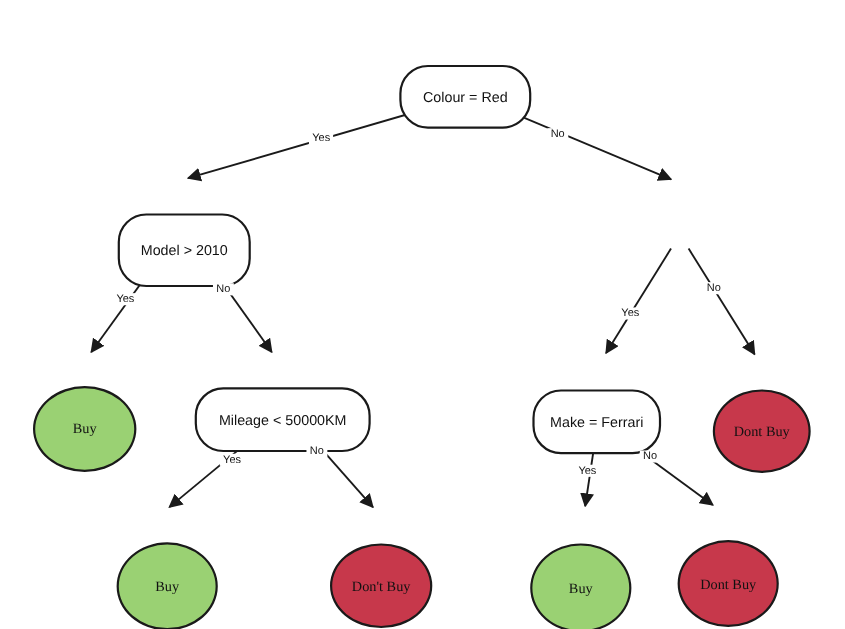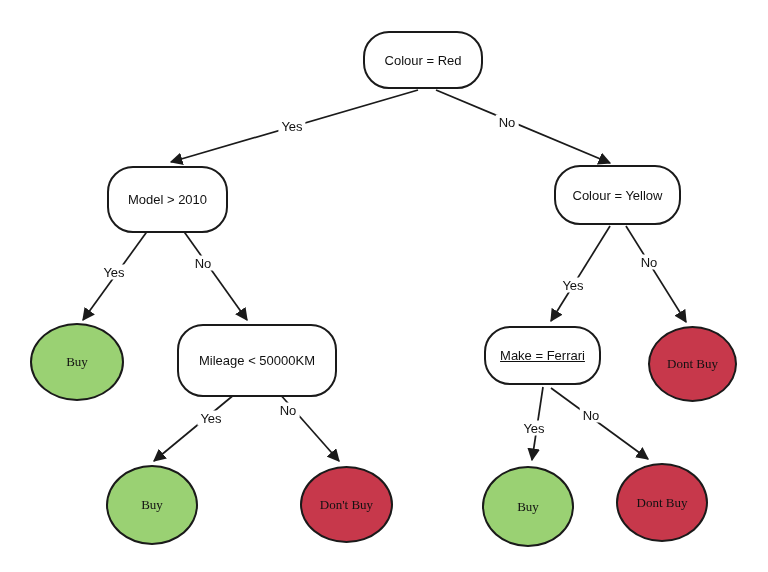--- a/index.html
+++ b/index.html
@@ -22,48 +22,49 @@
   }
   .node {
     position: absolute;
     display: flex;
     align-items: center;
     justify-content: center;
     text-align: center;
     font-size: 13px;
     color: var(--text, #111111);
     box-sizing: border-box;
+    margin-top: 28px;
   }
   .decision {
     background: var(--node-fill, #ffffff);
     border: 2px solid var(--node-stroke, #1a1a1a);
     border-radius: 26px;
   }
   .leaf {
     border: 2px solid var(--node-stroke, #1a1a1a);
     border-radius: 50%;
     font-family: Liberation Serif, serif;
   }
   .leaf-green { background: var(--leaf-green, #9ad173); }
   .leaf-red   { background: var(--leaf-red, #c7384b); }
   .edge-label {
     position: absolute;
     transform: translate(-50%, -50%);
     background: var(--diagram-bg, #ffffff);
     padding: 0 3px;
-    font-size: 13px;
+    font-size: 10px;
     color: var(--text, #111111);
     white-space: nowrap;
   }
   
   #node-root    { left: 363px; top: 31px;  width: 120px; height: 58px; }
   #node-model   { left: 107px; top: 166px; width: 121px; height: 67px; }
   #node-yellow  { left: 554px; top: 165px; width: 127px; height: 60px; }
-  #node-mileage { left: 177px; top: 324px; width: 160px; height: 73px; }
-  #node-ferrari { left: 484px; top: 326px; width: 117px; height: 59px; text-decoration: underline; }
+  #node-mileage { left: 177px; top: 324px; width: 160px; height: 59px; }
+  #node-ferrari { left: 484px; top: 326px; width: 117px; height: 59px; }
   
   #node-buy-model-yes       { left: 30px;  top: 323px; width: 94px; height: 78px; }
   #node-dont-buy-yellow-no  { left: 648px; top: 326px; width: 89px; height: 76px; }
   #node-buy-mileage-yes     { left: 106px; top: 465px; width: 92px; height: 80px; }
   #node-dont-buy-mileage-no { left: 300px; top: 466px; width: 93px; height: 77px; }
   #node-buy-ferrari-yes     { left: 482px; top: 466px; width: 92px; height: 81px; }
   #node-dont-buy-ferrari-no { left: 616px; top: 463px; width: 92px; height: 79px; }
   
   #lbl-root-yes    { left: 292px; top: 126px; }
   #lbl-root-no     { left: 507px; top: 122px; }
@@ -94,21 +95,20 @@
     <line x1="247" y1="384" x2="154" y2="461" marker-end="url(#arrow)"></line>
     <line x1="271" y1="384" x2="339" y2="461" marker-end="url(#arrow)"></line>
     <line x1="610" y1="226" x2="551" y2="321" marker-end="url(#arrow)"></line>
     <line x1="626" y1="226" x2="686" y2="322" marker-end="url(#arrow)"></line>
     <line x1="543" y1="387" x2="532" y2="460" marker-end="url(#arrow)"></line>
     <line x1="551" y1="388" x2="648" y2="459" marker-end="url(#arrow)"></line>
   </svg>
 
   <div id="node-root" class="node decision">Colour = Red</div>
   <div id="node-model" class="node decision">Model &gt; 2010</div>
-  <div id="node-yellow" class="node decision">Colour = Yellow</div>
   <div id="node-mileage" class="node decision">Mileage &lt; 50000KM</div>
   <div id="node-ferrari" class="node decision">Make = Ferrari</div>
 
   <div id="node-buy-model-yes" class="node leaf leaf-green">Buy</div>
   <div id="node-dont-buy-yellow-no" class="node leaf leaf-red">Dont Buy</div>
   <div id="node-buy-mileage-yes" class="node leaf leaf-green">Buy</div>
   <div id="node-dont-buy-mileage-no" class="node leaf leaf-red">Don't Buy</div>
   <div id="node-buy-ferrari-yes" class="node leaf leaf-green">Buy</div>
   <div id="node-dont-buy-ferrari-no" class="node leaf leaf-red">Dont Buy</div>
 

